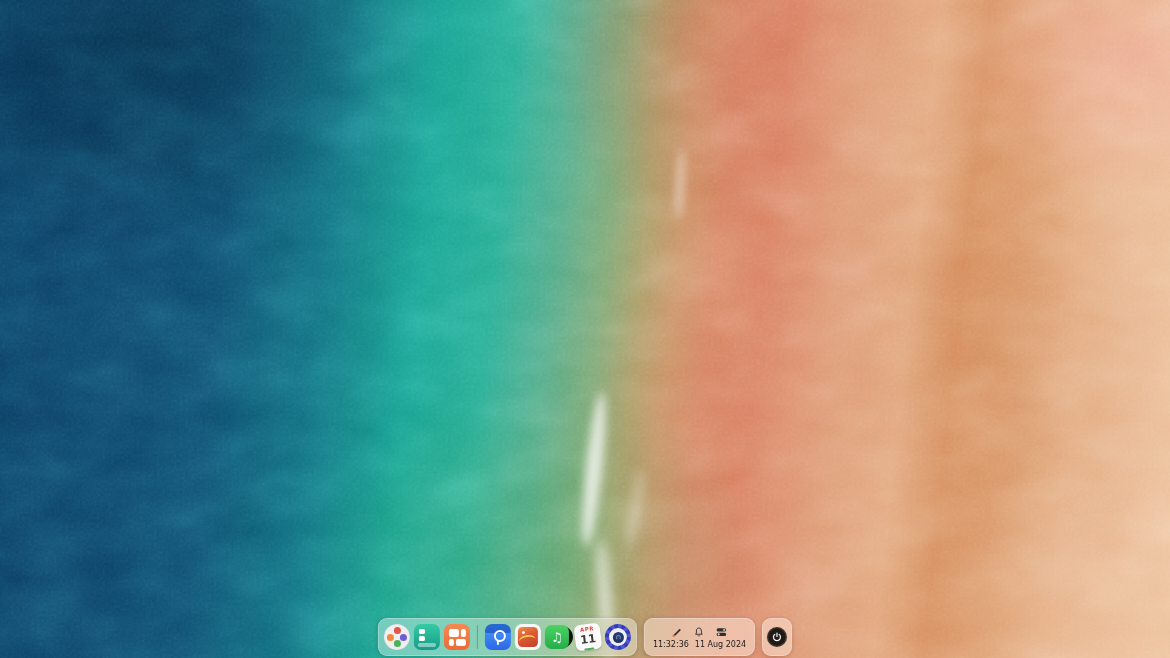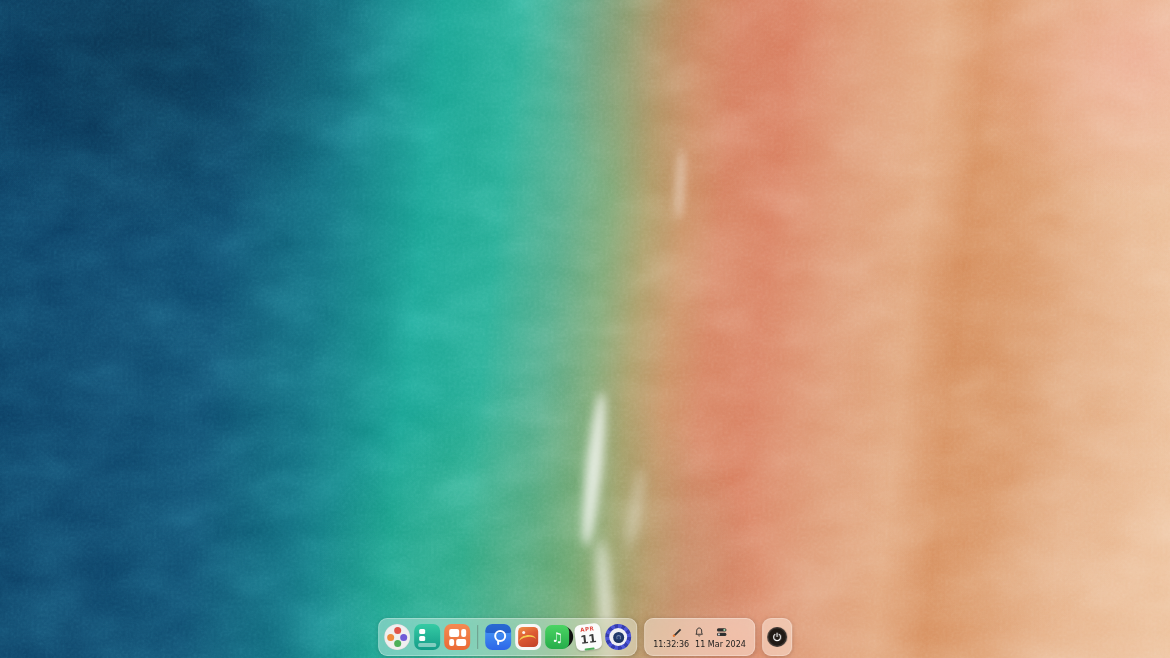--- a/index.html
+++ b/index.html
@@ -215,21 +215,21 @@
         </svg>
         <svg width="13" height="12" viewBox="0 0 24 24">
           <rect x="2.5" y="4.5" width="19" height="6.5" rx="3.2" fill="#2f2f2f"></rect>
           <circle cx="17.5" cy="7.8" r="2.2" fill="#9fd4a8"></circle>
           <rect x="2.5" y="13.5" width="19" height="6.5" rx="3.2" fill="#2f2f2f"></rect>
           <circle cx="6.5" cy="16.8" r="2.2" fill="#cfcfcf"></circle>
         </svg>
       </div>
       <div class="tray-clock">
         <span>11:32:36</span>
-        <span>11 Mar 2024</span>
+        <span>11 Aug 2024</span>
       </div>
     </div>
 
     <div class="dock-seg power-seg">
       <div class="power-btn">
         <svg width="12" height="12" viewBox="0 0 24 24">
           <path d="M12 4 v7" stroke="#fff" stroke-width="2.4" stroke-linecap="round"></path>
           <path d="M7.6 6.8 a7 7 0 1 0 8.8 0" stroke="#fff" stroke-width="2.4" fill="none" stroke-linecap="round"></path>
         </svg>
       </div>

